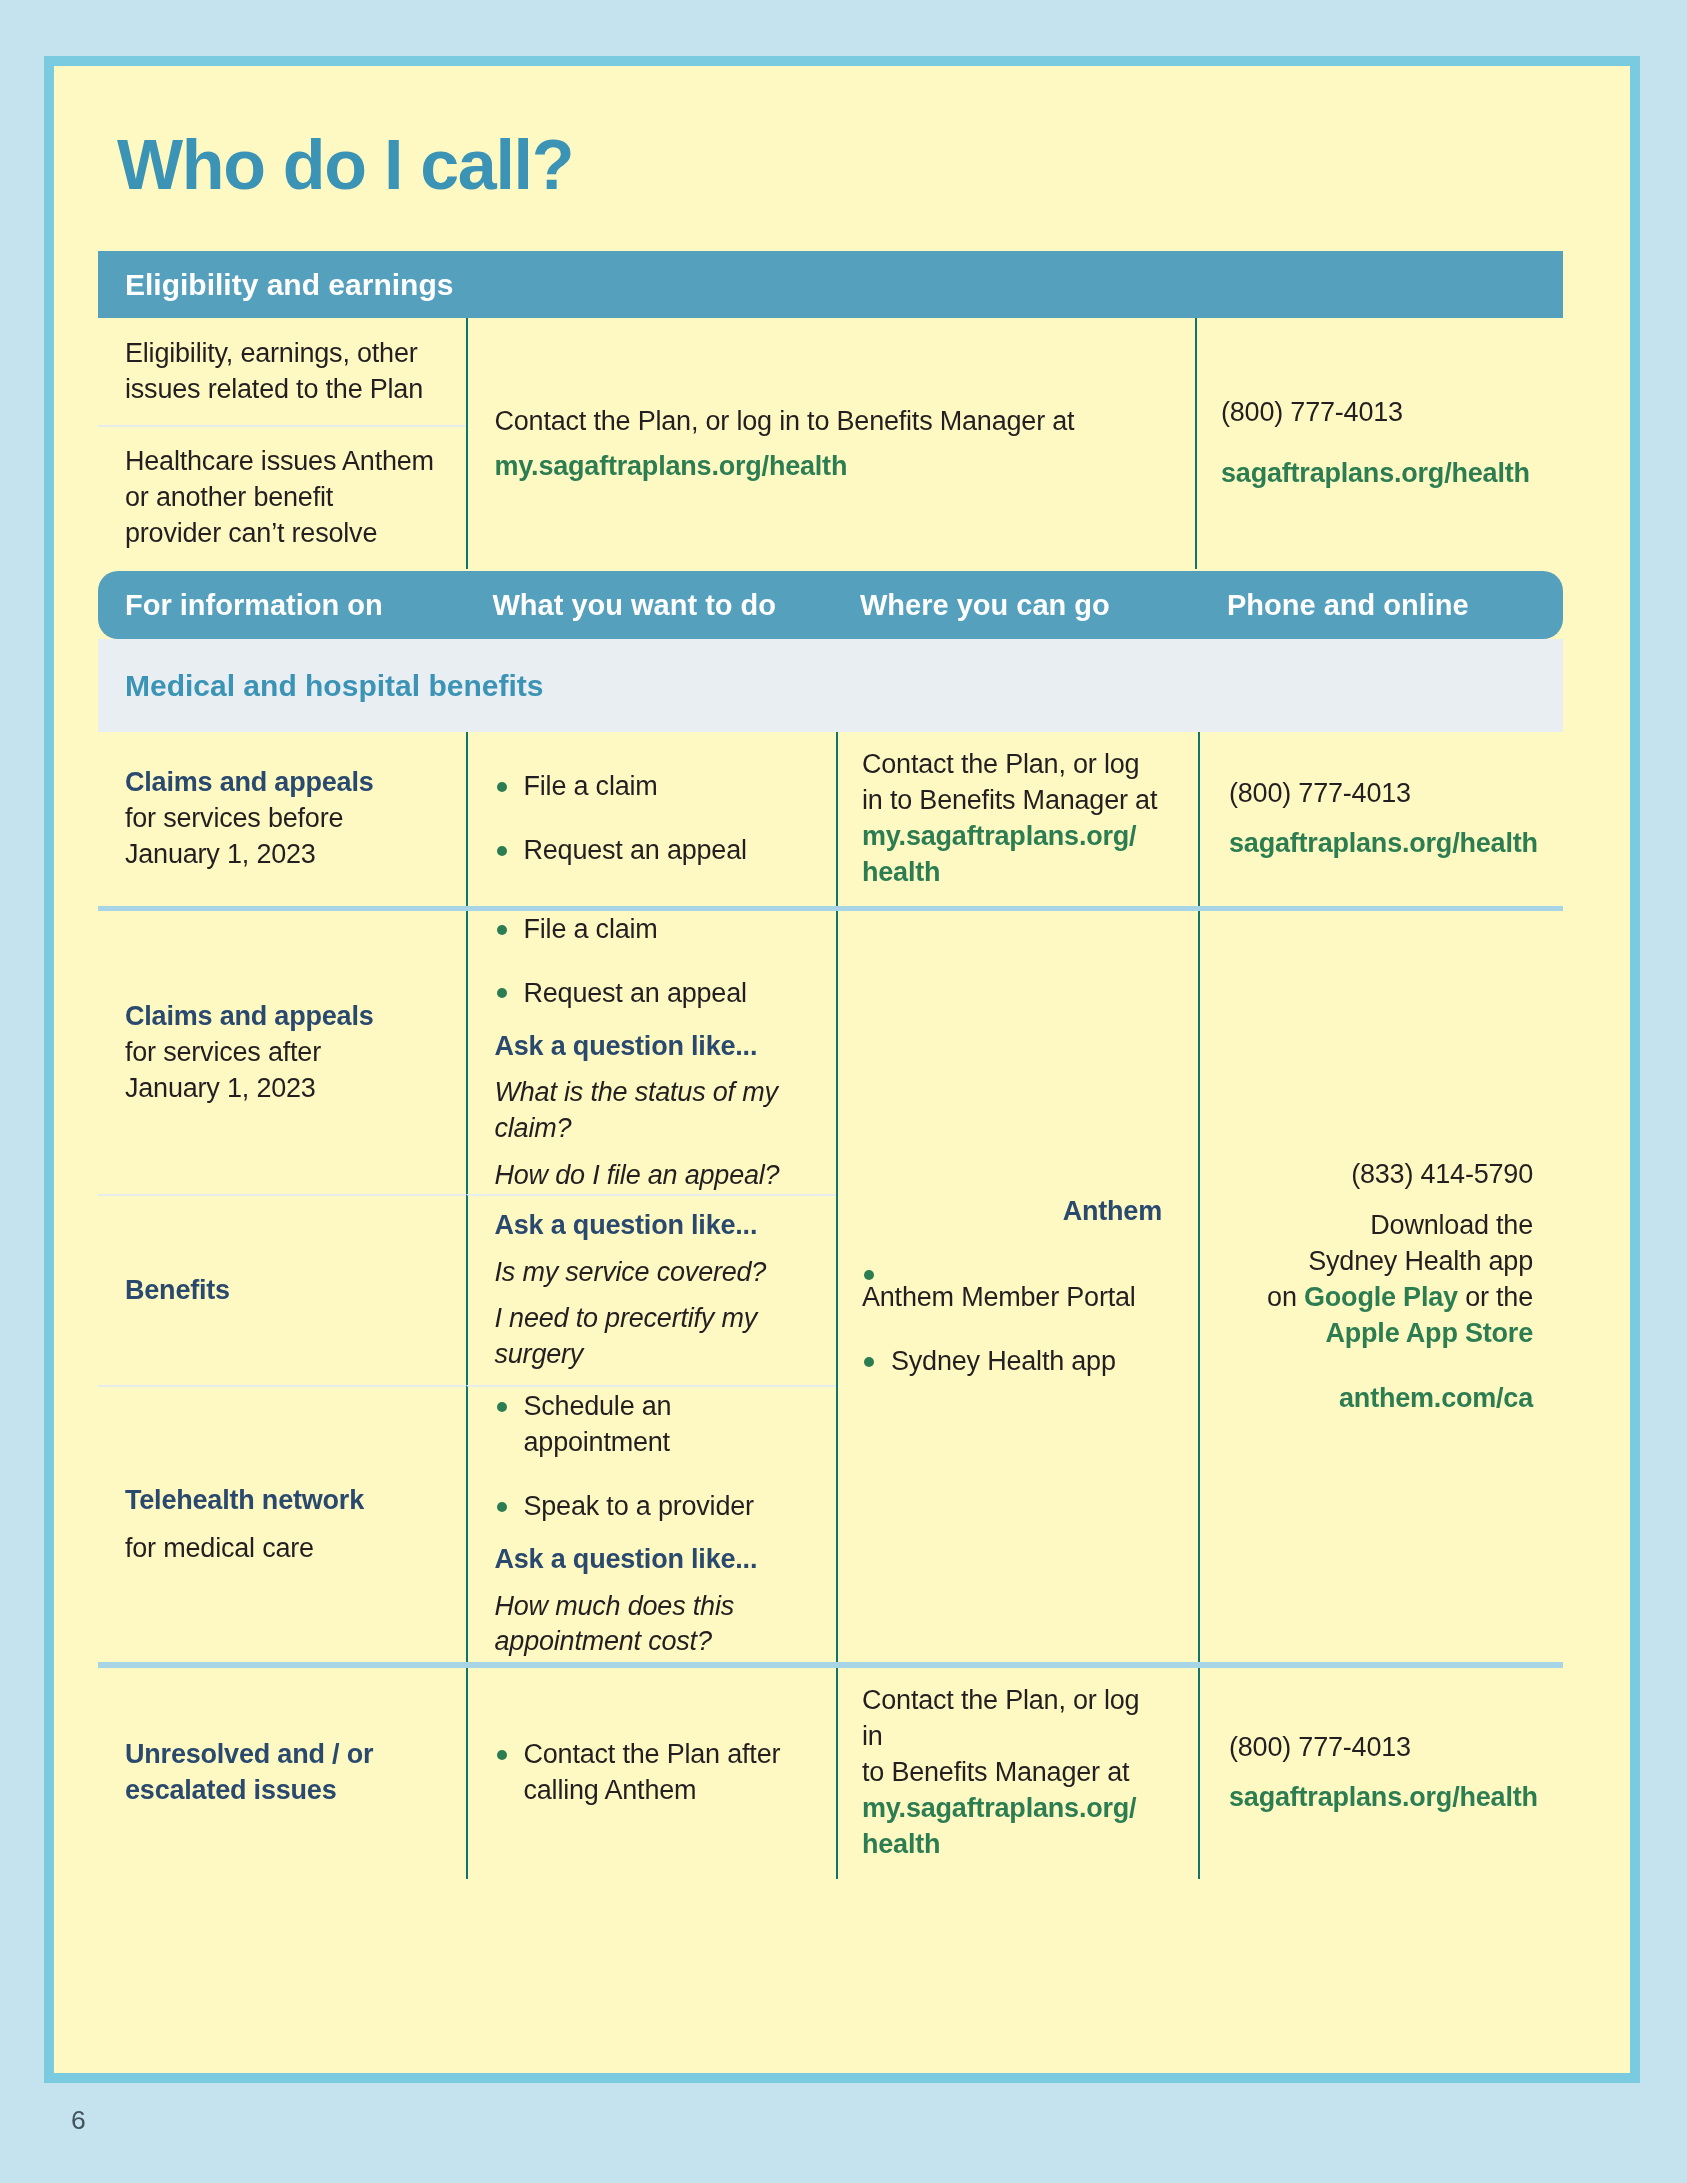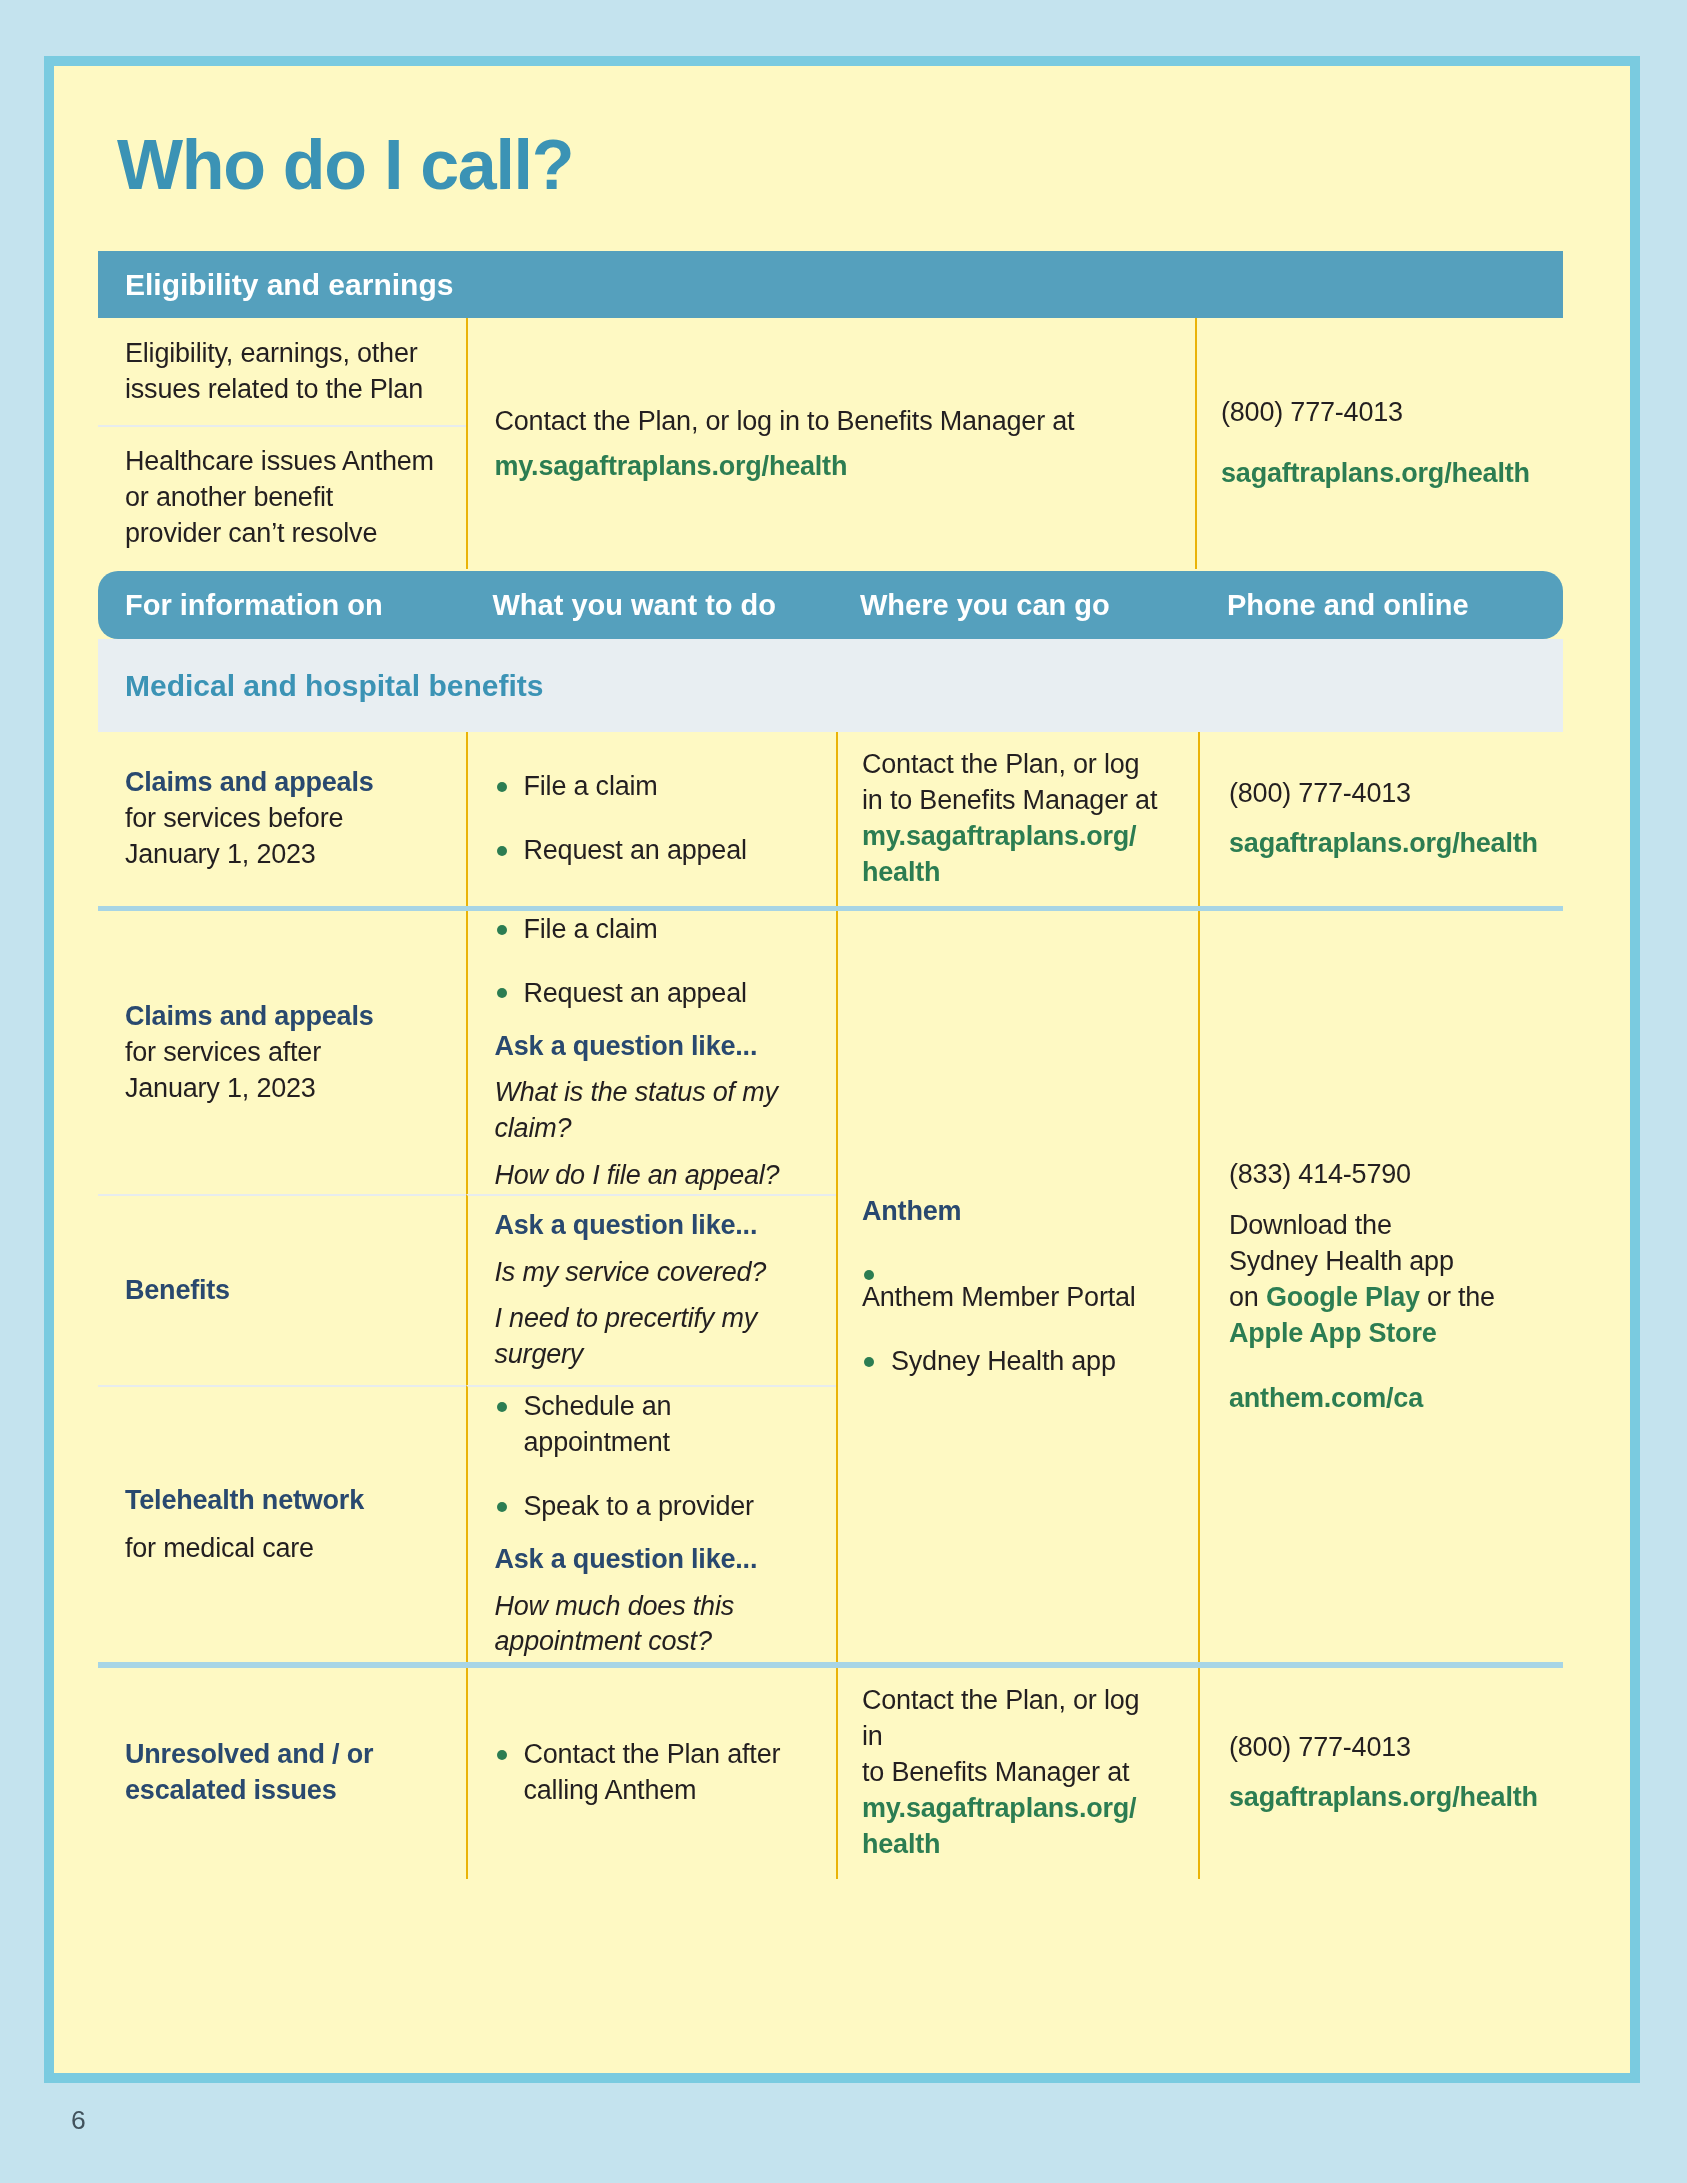--- a/index.html
+++ b/index.html
@@ -35,21 +35,21 @@
   }
   .cell{
     box-sizing:border-box;display:flex;flex-direction:column;justify-content:center;
     font-size:27px;line-height:1.33;letter-spacing:-0.2px;
     white-space:pre-line;
   }
   .pc1{padding-left:27px;padding-right:30px;}
   .pc2{padding-left:26.5px;padding-right:26.5px;}
   .pc3{padding-left:24px;padding-right:36px;}
   .pc4{padding-left:29px;padding-right:30px;}
-  .bl{border-left:2px solid #eab308;}
+  .bl{border-left:2px solid #0f766e;}
   .bt{border-top:2px solid #e7ecee;}
   .bb{border-bottom:2px solid #e7ecee;}
   .gr-a{grid-row:1;grid-column:1;}
   .gr-b{grid-row:2;grid-column:1;}
   .t1-merge2{grid-row:1/3;grid-column:2;line-height:1.65;}
   .t1-merge3{grid-row:1/3;grid-column:3;}
   .link{color:#2c7d52;font-weight:bold;}
   .t1-merge3 .link{margin-top:25px;display:block;}
 
   
@@ -68,21 +68,21 @@
   
   .t2-body{
     display:grid;
     grid-template-columns:368px 370px 362px 365px;
     grid-template-rows:174px 5.3px 283px 191px 277px 5.3px 211px;
   }
   .divblue{grid-column:1/5;background:#a7d5e5;}
   .dv1{grid-row:2;} .dv2{grid-row:6;}
   .gc1{grid-column:1;} .gc2{grid-column:2;} .gc3{grid-column:3;} .gc4{grid-column:4;}
   .gr1{grid-row:1;} .gr3{grid-row:3;} .gr4{grid-row:4;} .gr5{grid-row:5;} .gr7{grid-row:7;}
-  .grm{grid-row:3/6;}
+  .grm{grid-row:3/6;text-align:right;}
 
   .lead{color:#29496f;font-weight:bold;display:block;}
   .ask{color:#29496f;font-weight:bold;margin-top:17px;}
   .q{font-style:italic;margin-top:10.6px;}
   .mt{margin-top:12px;flex-direction:column;}
   .li{display:flex;margin-top:28px;align-items:flex-start;}
   .li:first-child{margin-top:0;}
   .dot{width:10px;height:10px;border-radius:50%;background:#2c7d52;flex:0 0 auto;margin:12.6px 17px 0 2px;}
   .phone-link{margin-top:14.6px;display:block;}
   .sp{margin-top:16px;}

